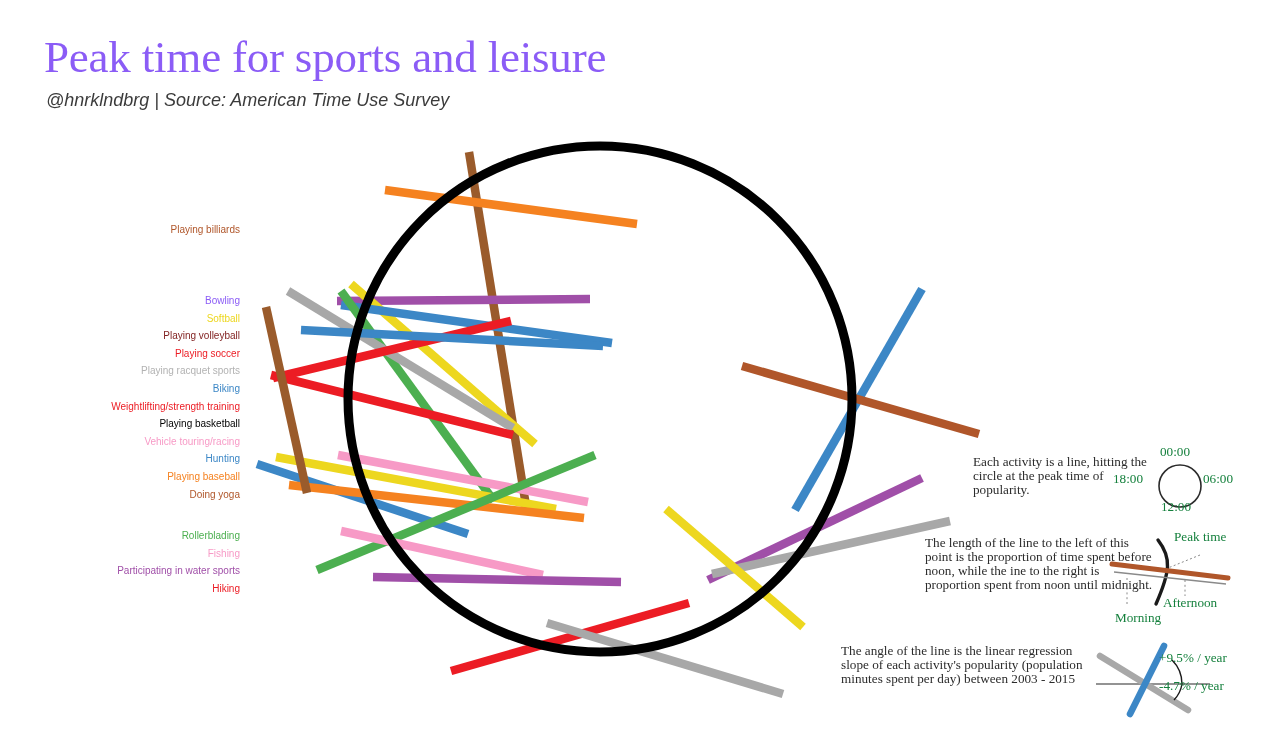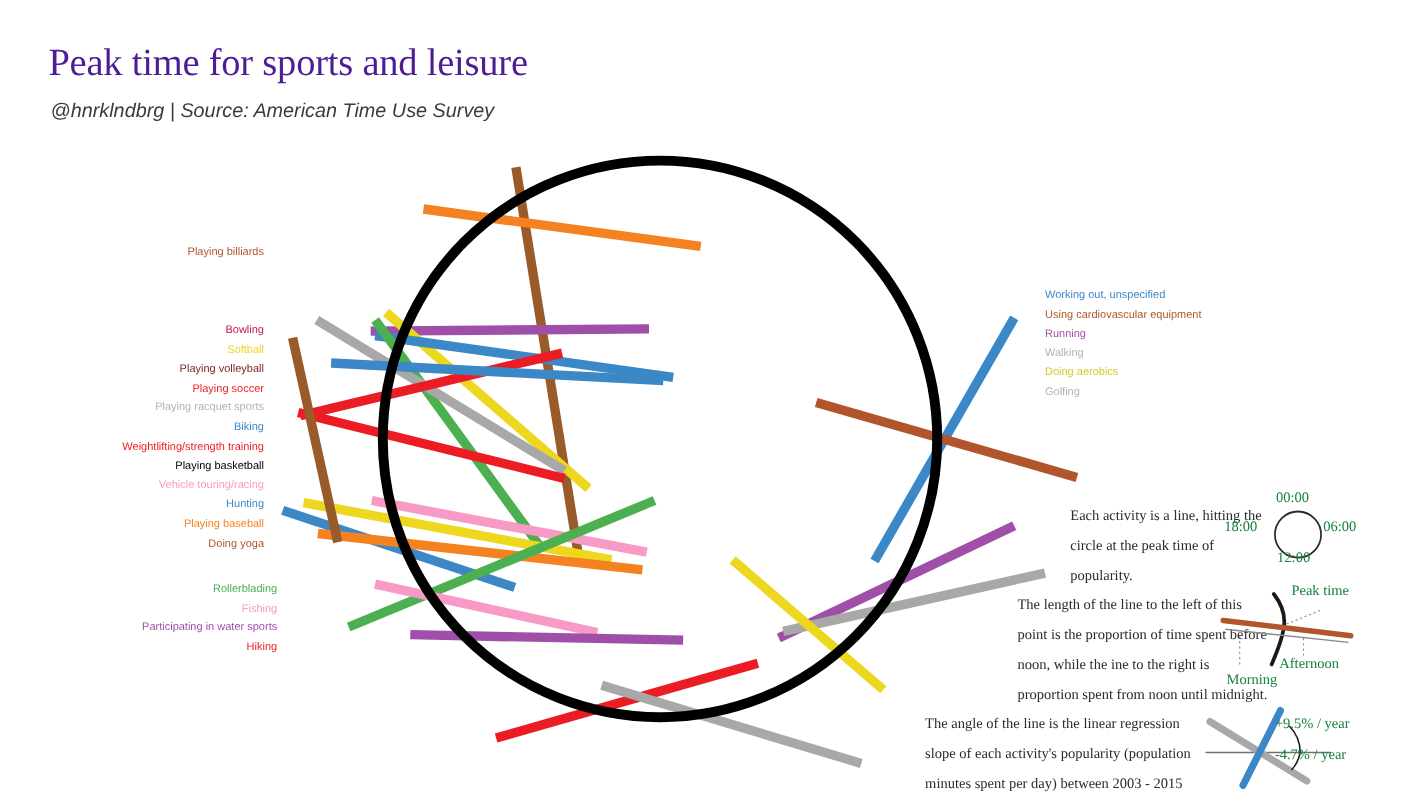--- a/index.html
+++ b/index.html
@@ -15,23 +15,23 @@
     overflow: hidden;
     font-family: "Liberation Sans", sans-serif;
   }
 
   
   #title {
     position: absolute;
     left: 44px;
     top: 31px;
     font-family: "Liberation Serif", serif;
-    font-size: 35px;
+    font-size: 45px;
     line-height: 52px;
-    color: #4c1d95;
+    color: #8b5cf6;
     letter-spacing: -0.2px;
     white-space: nowrap;
   }
   #subtitle {
     position: absolute;
     left: 46px;
     top: 90px;
     font-family: "Liberation Sans", sans-serif;
     font-style: italic;
     font-size: 18px;
@@ -46,37 +46,37 @@
     font-size: 10px;
     line-height: 17.6px;
     white-space: nowrap;
   }
   #labels-left-a, #labels-left-b, #labels-left-c {
     right: auto;
     text-align: right;
   }
   #labels-left-a { left: 0px; top: 221px; width: 240px; }
   #labels-left-b { left: 0px; top: 292px; width: 240px; }
-  #labels-left-c { left: 12px; top: 527px; width: 240px; }
+  #labels-left-c { left: 0px; top: 527px; width: 240px; }
   #labels-right  { left: 950px; top: 260px; width: 300px; text-align: left; }
 
   
   #chart {
     position: absolute;
     left: 0; top: 0;
     width: 1280px; height: 735px;
     pointer-events: none;
   }
 
   
   .legend-text {
     position: absolute;
     font-family: "Liberation Serif", serif;
     font-size: 13.2px;
-    line-height: 27px;
+    line-height: 14px;
     color: #2b2b2b;
   }
   #legend1-text { left: 973px; top: 455px; width: 182px; }
   #legend2-text { left: 925px; top: 536px; width: 228px; }
   #legend3-text { left: 841px; top: 644px; width: 252px; }
 
   .legend-cap {
     position: absolute;
     font-family: "Liberation Serif", serif;
     font-size: 13.2px;
@@ -132,48 +132,40 @@
         <line x1="666" y1="509" x2="803" y2="627" stroke="#edd71f" stroke-width="8.5" stroke-linecap="butt"></line>
         <line x1="547" y1="623" x2="783" y2="694" stroke="#a8a8a8" stroke-width="8.5" stroke-linecap="butt"></line>
       </g>
     <ellipse id="clock-circle" cx="600" cy="399" rx="252" ry="253" fill="none" stroke="#000000" stroke-width="9"></ellipse>
   </svg>
 
   <div id="labels-left-a" class="label-group">
       <div class="lbl" style="color: rgb(176, 86, 42);">Playing billiards</div>
     </div>
   <div id="labels-left-b" class="label-group">
-      <div class="lbl" style="color: #be185d;">Bowling</div>
+      <div class="lbl" style="color: #8b5cf6;">Bowling</div>
       <div class="lbl" style="color: rgb(237, 215, 31);">Softball</div>
       <div class="lbl" style="color: #7f1d1d; text-align: right;">Playing volleyball</div>
       <div class="lbl" style="color: rgb(236, 28, 36);">Playing soccer</div>
       <div class="lbl" style="color: rgb(178, 178, 178);">Playing racquet sports</div>
       <div class="lbl" style="color: rgb(60, 135, 198);">Biking</div>
       <div class="lbl" style="color: rgb(236, 28, 36);">Weightlifting/strength training</div>
       <div class="lbl" style="color: #000000;">Playing basketball</div>
       <div class="lbl" style="color: rgb(247, 154, 198);">Vehicle touring/racing</div>
       <div class="lbl" style="color: rgb(60, 135, 198);">Hunting</div>
       <div class="lbl" style="color: rgb(245, 130, 32);">Playing baseball</div>
       <div class="lbl" style="color: rgb(176, 86, 42);">Doing yoga</div>
     </div>
   <div id="labels-left-c" class="label-group">
       <div class="lbl" style="color: rgb(76, 175, 80);">Rollerblading</div>
       <div class="lbl" style="color: rgb(247, 154, 198);">Fishing</div>
       <div class="lbl" style="color: rgb(160, 79, 168);">Participating in water sports</div>
       <div class="lbl" style="color: rgb(236, 28, 36);">Hiking</div>
     </div>
 
-  <div id="labels-right" class="label-group">
-      <div class="lbl" style="color: rgb(60, 135, 198);">Working out, unspecified</div>
-      <div class="lbl" style="color: rgb(176, 86, 42);">Using cardiovascular equipment</div>
-      <div class="lbl" style="color: rgb(160, 79, 168);">Running</div>
-      <div class="lbl" style="color: rgb(178, 178, 178);">Walking</div>
-      <div class="lbl" style="color: rgb(217, 200, 40);">Doing aerobics</div>
-      <div class="lbl" style="color: rgb(178, 178, 178);">Golfing</div>
-    </div>
 
   <div id="legend1-text" class="legend-text">Each activity is a line, hitting the circle at the peak time of popularity.</div>
   <svg id="legend-clock" style="position:absolute;left:1150px;top:458px;width:60px;height:56px;" viewBox="0 0 60 56">
     <circle cx="30" cy="28" r="21" fill="none" stroke="#2b2b2b" stroke-width="1.6"></circle>
   </svg>
   <div id="clock-00" class="legend-cap">00:00</div>
   <div id="clock-12" class="legend-cap">12:00</div>
   <div id="clock-18" class="legend-cap">18:00</div>
   <div id="clock-06" class="legend-cap">06:00</div>
 

